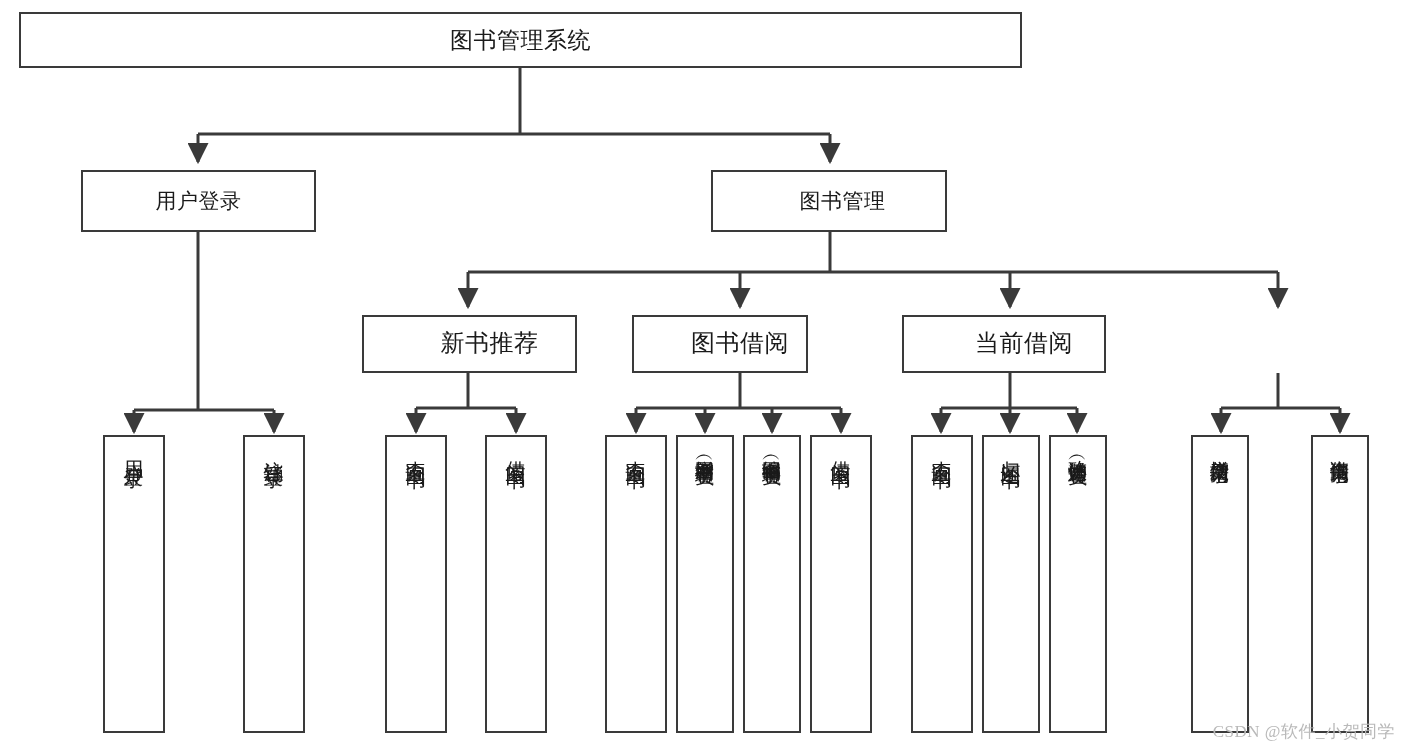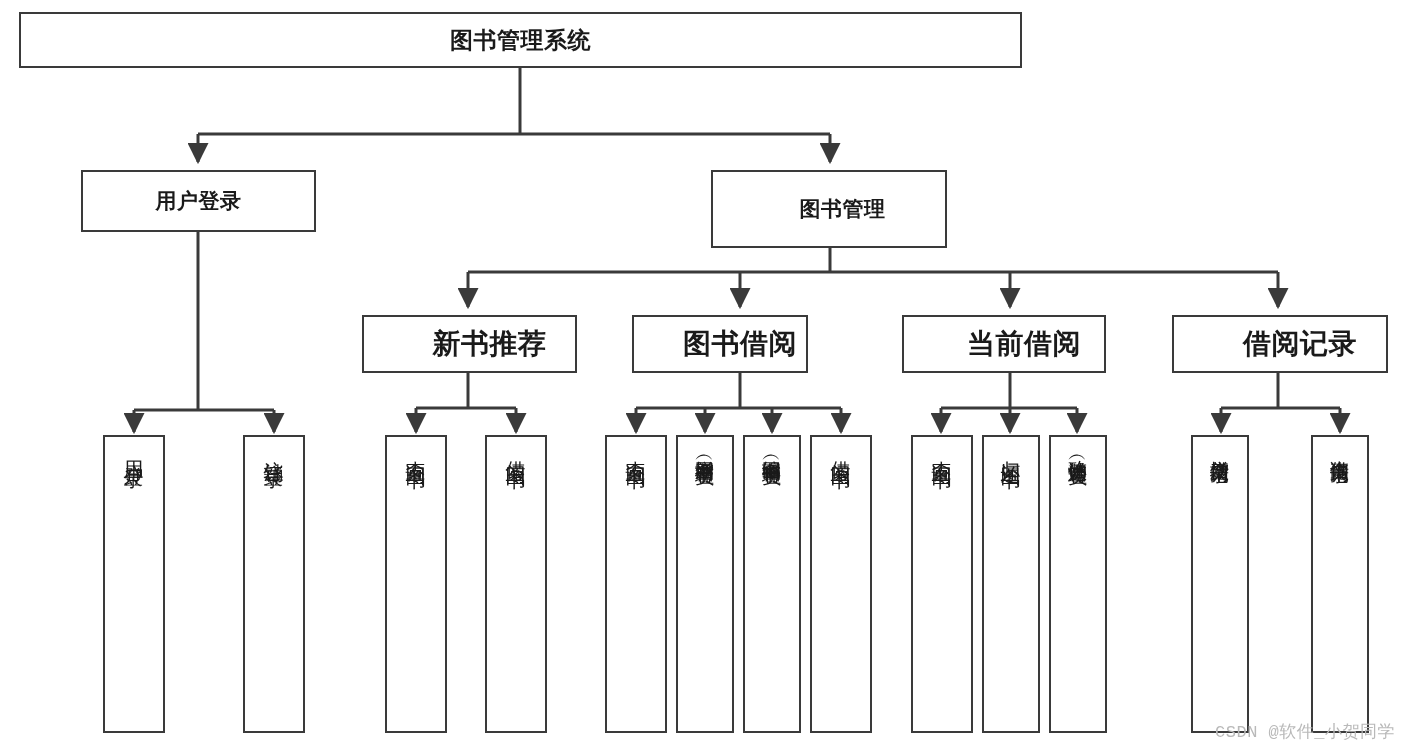--- a/index.html
+++ b/index.html
@@ -37,47 +37,46 @@
   }
   .node-label {
     display: block;
     line-height: 1.16;
     letter-spacing: 0.5px;
     white-space: nowrap;
   }
   .horiz .node-label {
     writing-mode: horizontal-tb;
     text-align: center;
-    font-weight: bold;
   }
   .vert {
     align-items: flex-start;
     justify-content: center;
     padding-top: 8px;
   }
   .vert .node-label {
     writing-mode: vertical-rl;
     text-orientation: upright;
     line-height: 1.0;
     letter-spacing: 3px;
   }
   .root .node-label { font-size: 23px; }
   .lvl2 .node-label { font-size: 21px; }
-  .lvl3 .node-label { font-size: 28px; margin-left: 40px; }
+  .lvl3 .node-label { font-size: 24px; margin-left: 40px; }
   .leaf .node-label { font-size: 20px; }
   .leaf-narrow .node-label { font-size: 19px; letter-spacing: 1px; }
   #watermark {
     position: absolute;
     right: 10px;
     bottom: 4px;
     font-size: 17px;
     color: #b9b9b9;
     letter-spacing: 0.5px;
     white-space: nowrap;
-    font-family: Liberation Mono, monospace;
+    font-family: Liberation Serif, serif;
     text-align: center;
   }
 </style>
 </head>
 <body>
 
 <div id="canvas">
 
   <svg id="wires" viewBox="0 0 1405 747" width="1405" height="747" xmlns="http://www.w3.org/2000/svg">
     <defs>
@@ -130,39 +129,36 @@
   </svg>
 
   <div class="node horiz root" style="left:19px; top:12px; width:1003px; height:56px;">
     <span class="node-label">图书管理系统</span>
   </div>
 
   <div class="node horiz lvl2" style="left:81px; top:170px; width:235px; height:62px;">
     <span class="node-label">用户登录</span>
   </div>
 
-  <div class="node horiz lvl2" style="left:711px; top:170px; width:236px; height:78px;padding-left:27px;">
+  <div class="node horiz lvl2" style="left:711px; top:170px; width:236px; height:62px;padding-left:27px;">
     <span class="node-label">图书管理</span>
   </div>
 
   <div class="node horiz lvl3" style="left:362px; top:315px; width:215px; height:58px;">
     <span class="node-label">新书推荐</span>
   </div>
 
   <div class="node horiz lvl3" style="left:632px; top:315px; width:176px; height:58px;">
     <span class="node-label">图书借阅</span>
   </div>
 
   <div class="node horiz lvl3" style="left:902px; top:315px; width:204px; height:58px;">
     <span class="node-label">当前借阅</span>
   </div>
 
-  <div class="node horiz lvl3" style="left:1172px; top:315px; width:216px; height:58px;">
-    <span class="node-label">借阅记录</span>
-  </div>
 
   <div class="node vert leaf" style="left:103px; top:435px; width:62px; height:298px;">
     <span class="node-label">用户登录</span>
   </div>
 
   <div class="node vert leaf" style="left:243px; top:435px; width:62px; height:298px;">
     <span class="node-label">注销登录</span>
   </div>
 
   <div class="node vert leaf" style="left:385px; top:435px; width:62px; height:298px;">

